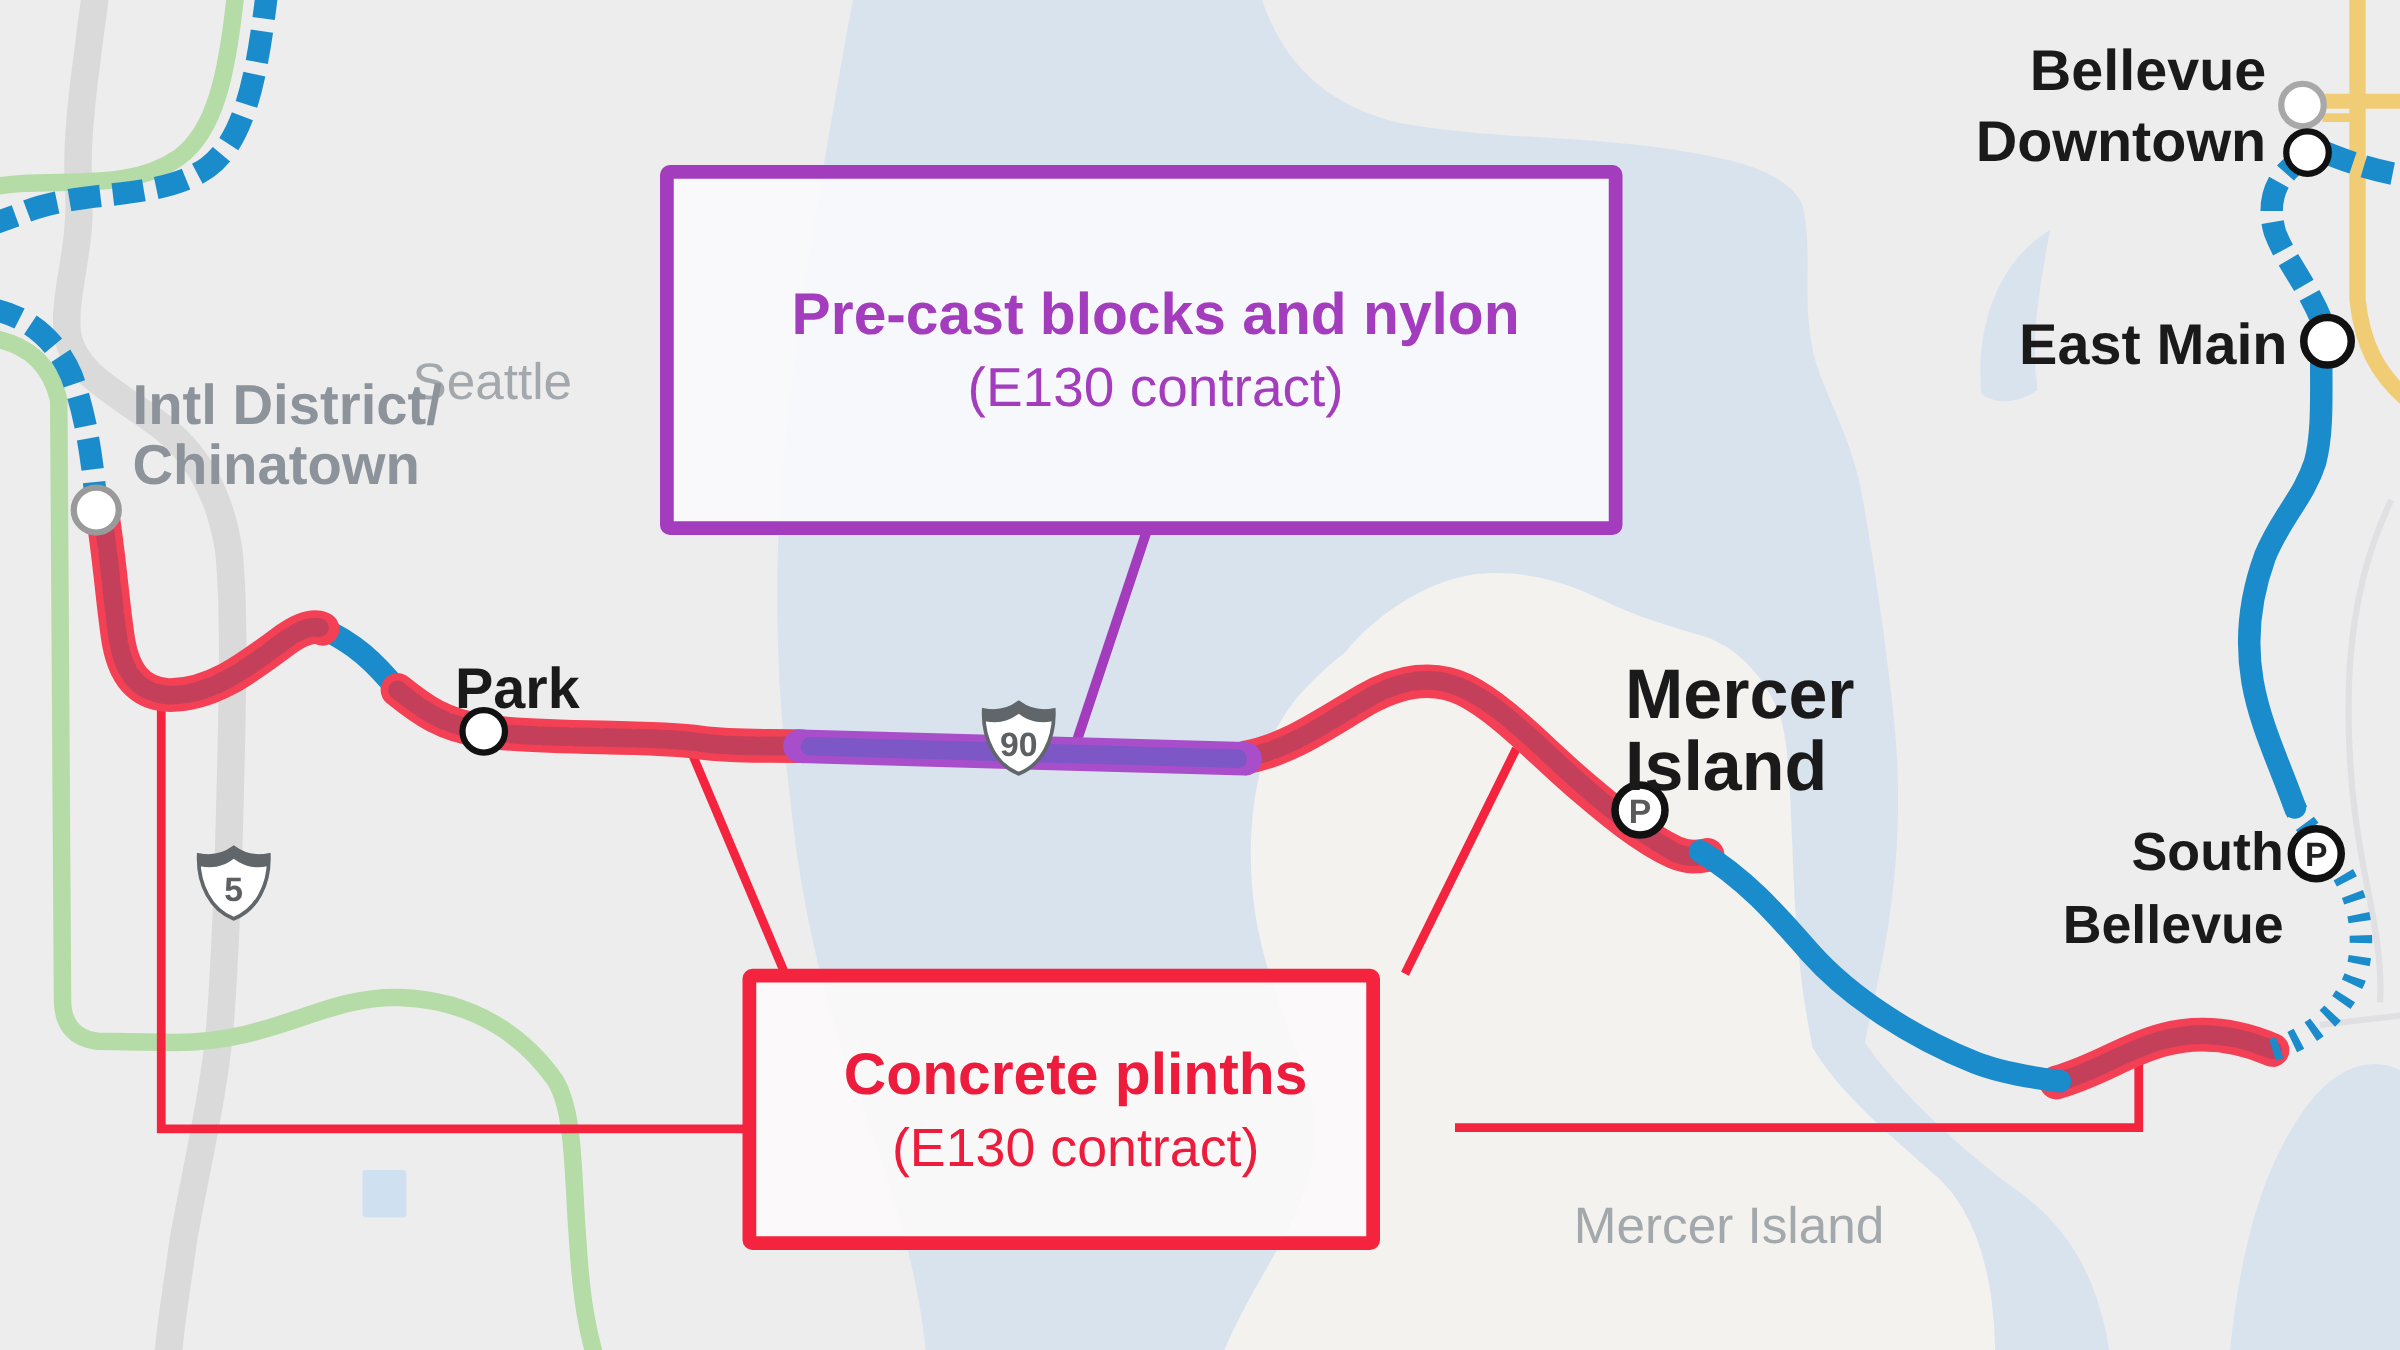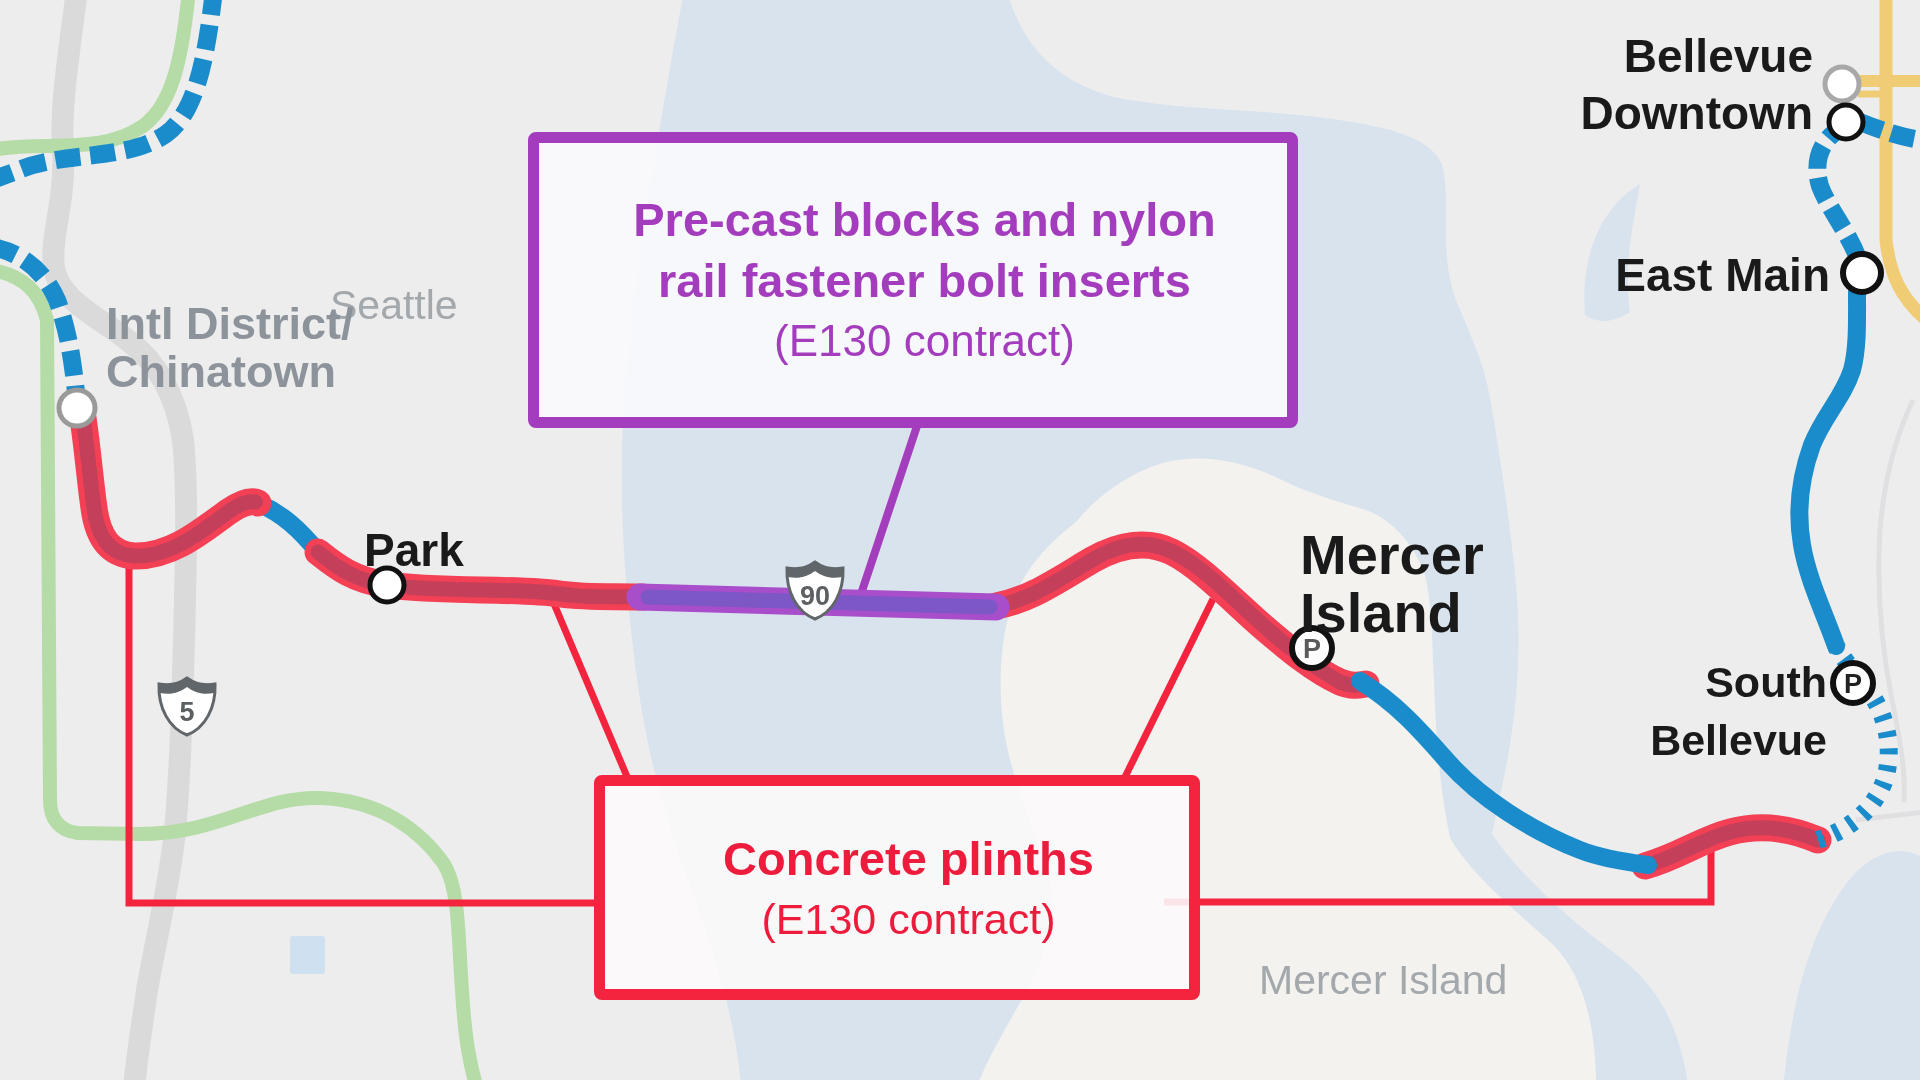--- a/index.html
+++ b/index.html
@@ -22,21 +22,21 @@
   .callout .big{font-weight:700;}
   .callout .sub{font-weight:400;}
   #precast-box{
     left:528px;top:132px;width:770px;height:296px;
     border:11px solid #a43dbd;background:rgba(251,251,253,0.88);
     color:#a43dbd;
   }
   #precast-box .big{font-size:47px;line-height:61px;}
   #precast-box .sub{font-size:44px;line-height:60px;}
   #plinths-box{
-    left:594px;top:775px;width:606px;height:225px;
+    left:594px;top:775px;width:510px;height:225px;
     border:11px solid #f5243e;background:rgba(252,250,250,0.9);
     color:#ee1c3c;
   }
   #plinths-box .big{font-size:47px;line-height:62px;}
   #plinths-box .sub{font-size:43px;line-height:58px;}
 </style>
 </head>
 <body>
 
 <svg id="map-svg" width="1920" height="1080" viewBox="0 0 1920 1080">
@@ -161,21 +161,20 @@
       <text x="1853" y="693" text-anchor="middle" font-size="27" font-weight="bold" fill="#222222" font-family="Liberation Sans, sans-serif">P</text>
     </g>
     <circle cx="1862" cy="273" r="19" fill="#ffffff" stroke="#111111" stroke-width="6"></circle>
     <circle cx="1842" cy="84" r="17" fill="#ffffff" stroke="#a8a8a8" stroke-width="5"></circle>
     <circle cx="1846" cy="122" r="17" fill="#ffffff" stroke="#111111" stroke-width="5"></circle>
   </g>
 </svg>
 
 <div class="callout" id="precast-box">
   <span class="big">Pre-cast blocks and nylon</span>
-  <span class="big">rail fastener bolt inserts</span>
   <span class="sub">(E130 contract)</span>
 </div>
 
 <div class="callout" id="plinths-box">
   <span class="big">Concrete plinths</span>
   <span class="sub">(E130 contract)</span>
 </div>
 
 <div class="lbl geo" style="left:330px;top:282px;font-size:41px;">Seattle</div>
 

